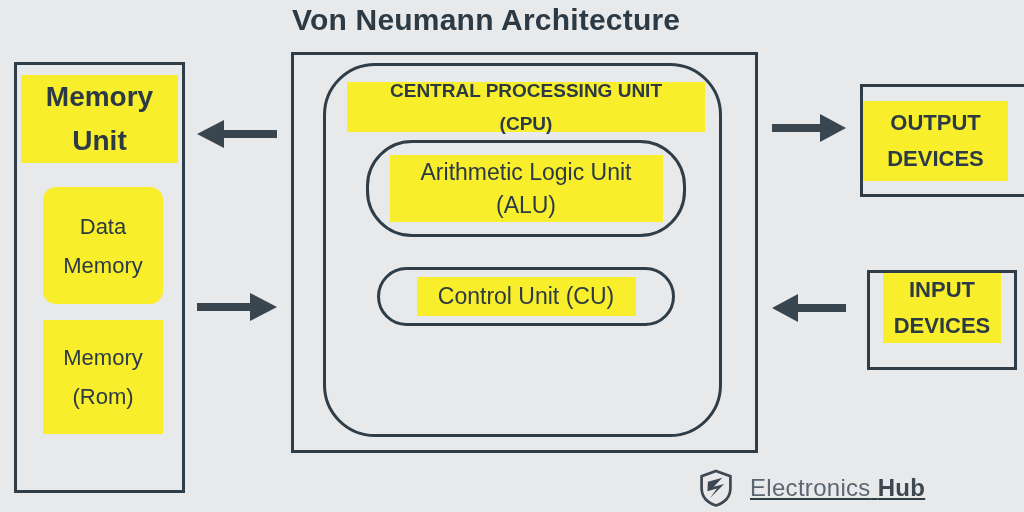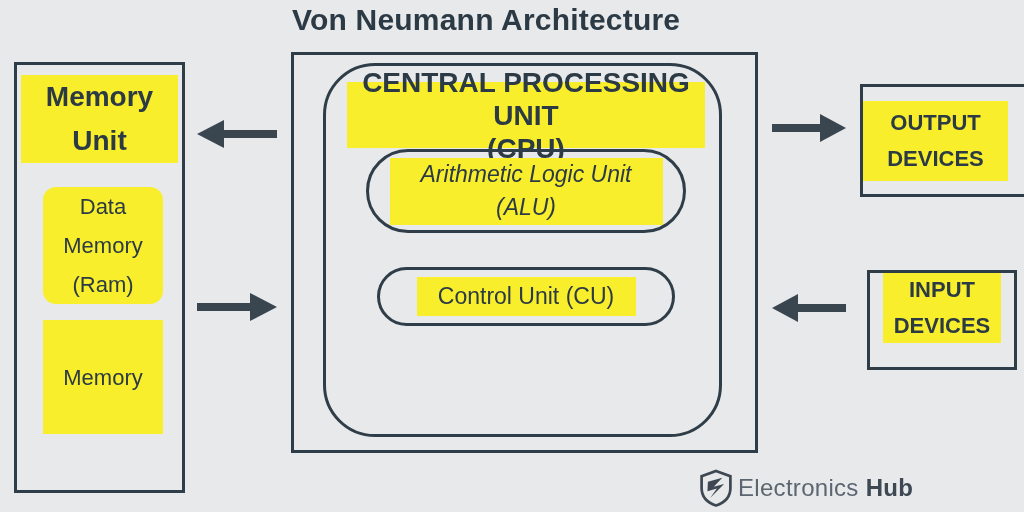--- a/index.html
+++ b/index.html
@@ -27,62 +27,62 @@
   .mem-title{position:absolute;left:4px;top:10px;width:157px;height:88px;
     font-size:28px;font-weight:bold;line-height:44px;}
   .mem-item{position:absolute;left:26px;width:120px;font-size:22px;line-height:39px;}
   .mem-ram{top:122px;height:117px;border-radius:13px;}
   .mem-rom{top:255px;height:114px;}
 
   
   .cpu-outer{left:291px;top:52px;width:467px;height:401px;}
   .cpu-inner{position:absolute;left:29px;top:8px;width:399px;height:374px;
     border:3px solid #2e3d47;border-radius:52px;}
-  .cpu-title{position:absolute;left:21px;top:16px;width:358px;height:66px;
-    font-size:28px;font-weight:bold;line-height:33px;}
-  .alu-stadium{left:40px;top:83px;width:320px;height:84px;border-radius:46px;font-style:italic;}
+  .cpu-title{position:absolute;left:21px;top:16px;width:358px;height:50px;
+    font-size:19px;font-weight:bold;line-height:33px;}
+  .alu-stadium{left:40px;top:74px;width:320px;height:97px;border-radius:46px;}
   .alu-hl{width:273px;height:67px;font-size:23px;line-height:33px;}
   .cu-stadium{left:51px;top:201px;width:298px;height:59px;border-radius:30px;}
   .cu-hl{width:219px;height:39px;font-size:23px;}
   .regs-stadium{left:22px;top:289px;width:354px;height:58px;border-radius:29px;}
   .regs-hl{width:287px;height:40px;font-size:23px;}
 
   
   .output-box{left:860px;top:84px;width:175px;height:113px;display:flex;align-items:center;justify-content:flex-start;}
   .input-box{left:867px;top:270px;width:150px;height:100px;display:flex;align-items:flex-start;justify-content:center;}
   .dev-hl{font-size:22px;font-weight:bold;line-height:36px;}
   .output-hl{width:145px;height:80px;}
   .input-hl{width:118px;height:70px;}
 
   .arrow{position:absolute;}
 
   
-  .logo{position:absolute;left:698px;top:468px;display:flex;align-items:center;gap:4px;}
+  .logo{position:absolute;left:698px;top:468px;display:flex;align-items:center;gap:16px;text-decoration:underline;}
   .brand{font-size:24px;color:#5c6670;letter-spacing:.3px;}
   .brand b{color:#3d4852;font-weight:bold;}
 </style>
 </head>
 <body>
 
 <div class="abs" style="left:0;top:0;width:1024px;height:512px;">
 
   <div class="diagram-title">Von Neumann Architecture</div>
 
   <div class="box memory-box">
     <div class="hl mem-title">
       <div>Memory</div>
       <div>Unit</div>
     </div>
     <div class="hl mem-item mem-ram">
       <div>Data</div>
       <div>Memory</div>
-      <div>(Ram)</div>
     </div>
     <div class="hl mem-item mem-rom">
       <div>Memory</div>
+      <div>(Rom)</div>
     </div>
   </div>
 
   <svg class="arrow" style="left:196px;top:119px;" width="82" height="30" viewBox="0 0 82 30">
     <polygon points="28,1 1,15 28,29" fill="#39454f"></polygon>
     <rect x="24" y="11" width="57" height="8" fill="#39454f"></rect>
   </svg>
   <svg class="arrow" style="left:196px;top:292px;" width="82" height="30" viewBox="0 0 82 30">
     <rect x="1" y="11" width="57" height="8" fill="#39454f"></rect>
     <polygon points="54,1 81,15 54,29" fill="#39454f"></polygon>

